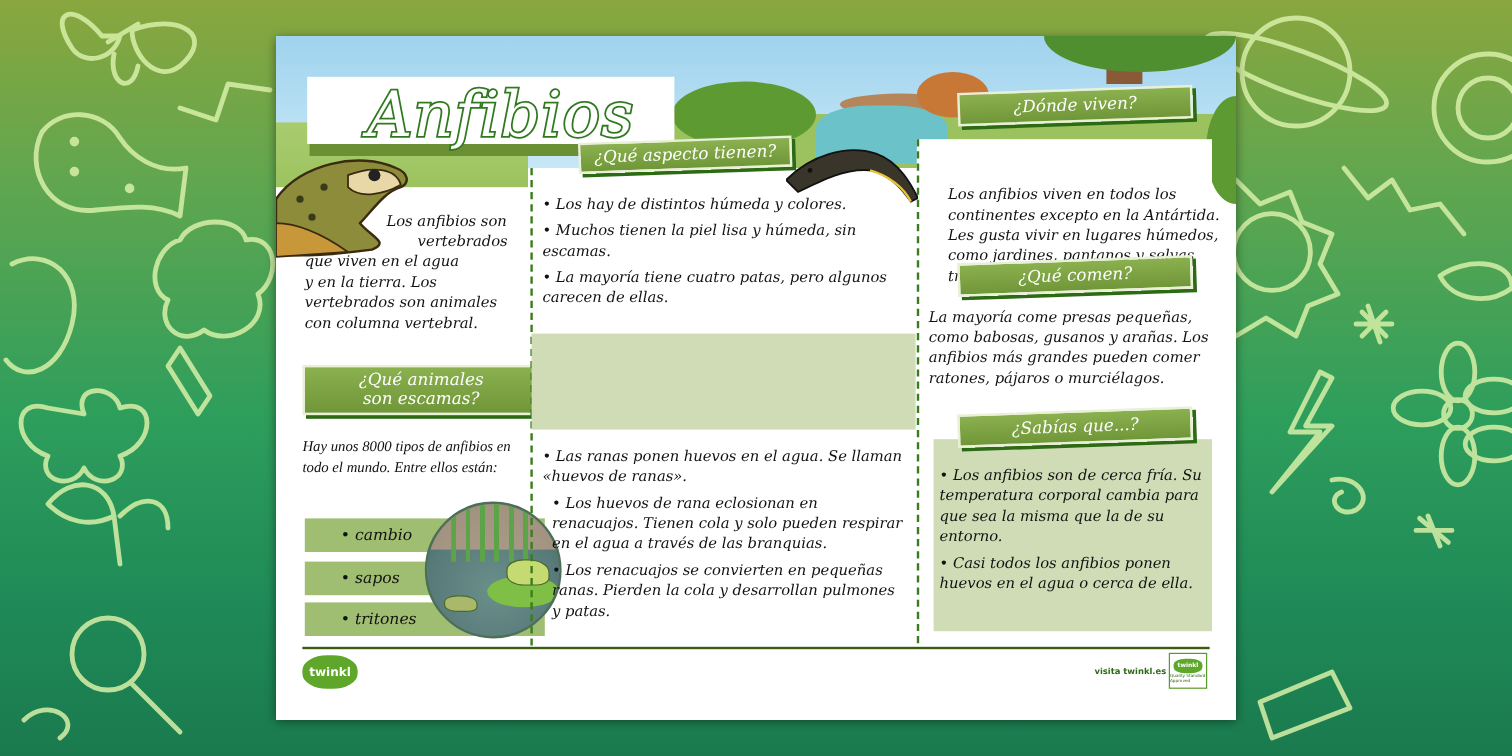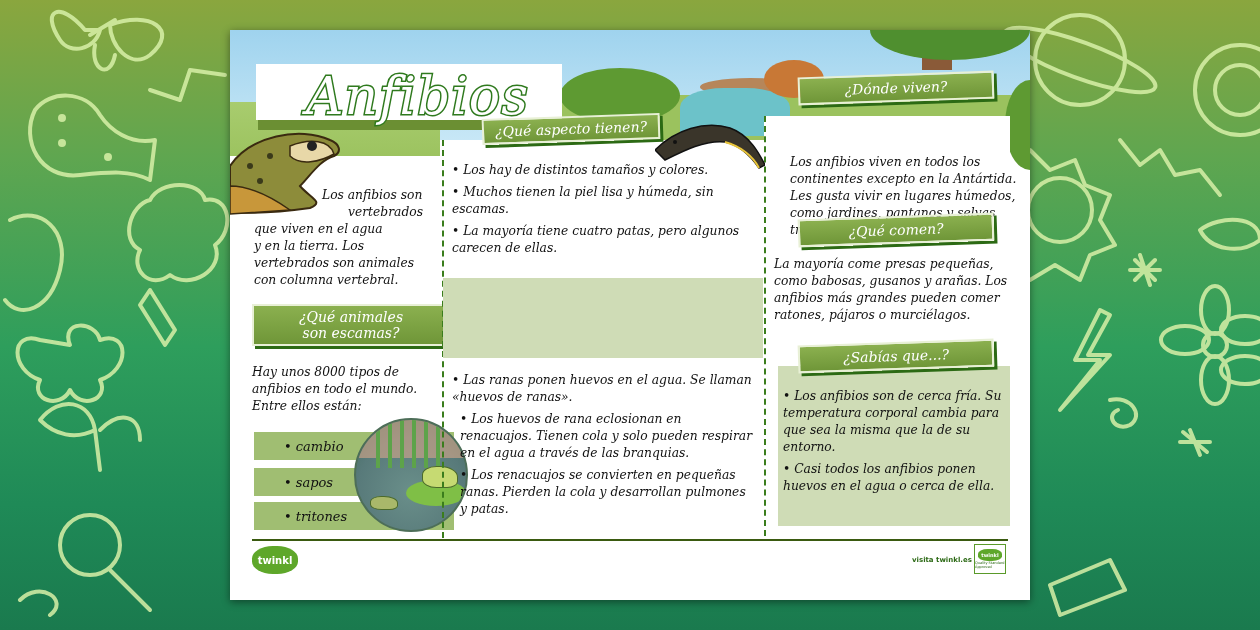--- a/index.html
+++ b/index.html
@@ -186,33 +186,33 @@
     <path d="M0 40 C 20 10, 70 0, 100 14 C 110 18, 112 26, 104 30 C 90 34, 80 50, 70 60 C 80 72, 95 76, 80 82 C 50 86, 20 88, 0 86 Z" fill="#8d8c3a" stroke="#3a2a10" stroke-width="2"></path>
     <path d="M60 20 C 80 12, 100 14, 104 28 C 90 36, 70 40, 60 30 Z" fill="#e8d8a8" stroke="#3a2a10" stroke-width="1.5"></path>
     <circle cx="82" cy="20" r="5" fill="#222"></circle>
     <path d="M0 60 C 20 60, 40 70, 60 84 L 0 88 Z" fill="#c8973a" stroke="#3a2a10" stroke-width="1.5"></path>
     <circle cx="20" cy="40" r="3" fill="#3a3a1a"></circle>
       <circle cx="40" cy="30" r="3" fill="#3a3a1a"></circle>
       <circle cx="30" cy="55" r="3" fill="#3a3a1a"></circle>
   </svg>
 
   <div class="text" style="left:24px;top:146px;width:190px;">
-    <div style="padding-left:68px;margin-top:11px;">Los anfibios son</div>
+    <div style="padding-left:68px;">Los anfibios son</div>
     <div style="padding-left:94px;">vertebrados</div>
     <div>que viven en el agua</div>
     <div>y en la tierra. Los</div>
     <div>vertebrados son animales</div>
     <div>con columna vertebral.</div>
   </div>
 
   <div class="header-tag" style="left:22px;top:274px;width:198px;height:42px;flex-direction:column;">
     <span>¿Qué animales</span>
     <span>son escamas?</span>
   </div>
-  <div class="text" style="left:22px;top:334px;width:192px;">Hay unos 8000 tipos de anfibios en todo el mundo. Entre ellos están:</div>
+  <div class="text" style="left:22px;top:334px;width:192px;font-family:Liberation Serif, serif;">Hay unos 8000 tipos de anfibios en todo el mundo. Entre ellos están:</div>
   <div class="pill" style="top:402px;">• cambio</div>
   <div class="pill" style="top:438px;">• sapos</div>
   <div class="pill" style="top:472px;">• tritones</div>
 
   <div class="pond-circle">
     <div class="wall"></div>
     <div class="reeds"></div>
     <div class="pad" style="left:50px;top:60px;width:60px;height:26px;"></div>
     <div class="pframe" style="left:66px;top:46px;width:36px;height:22px;"></div>
     <div class="pframe" style="left:14px;top:76px;width:28px;height:14px;background:#a9b86a;"></div>
@@ -221,21 +221,21 @@
   <div class="col-divider" style="left:212px;height:398px;"></div>
   <div class="col-divider" style="left:534px;top:86px;height:420px;"></div>
 
   <div class="header-tag" style="left:252px;top:86px;width:178px;height:26px;transform:rotate(-2deg);">¿Qué aspecto tienen?</div>
   <svg class="newt" viewBox="0 0 110 60">
     <path d="M0 40 C 20 20, 50 10, 75 18 C 95 25, 105 45, 110 55 L 104 58 C 95 45, 85 35, 70 32 C 50 30, 30 40, 10 50 Z" fill="#3a352a" stroke="#111" stroke-width="1.5"></path>
     <path d="M70 32 C 85 36, 98 46, 104 58" stroke="#e8c43a" stroke-width="2" fill="none"></path>
     <circle cx="20" cy="32" r="2" fill="#111"></circle>
   </svg>
   <div class="text" style="left:222px;top:132px;width:310px;">
-    <p>• Los hay de distintos tamaños y colores.</p>
+    <p>• Los hay de distintos húmeda y colores.</p>
     <p>• Muchos tienen la piel lisa y húmeda, sin escamas.</p>
     <p>• La mayoría tiene cuatro patas, pero algunos carecen de ellas.</p>
   </div>
   <div class="shade" style="left:213px;top:248px;width:320px;height:80px;"></div>
   <div class="text" style="left:222px;top:342px;width:300px;">
     <p>• Las ranas ponen huevos en el agua. Se llaman «huevos de ranas».</p>
     <p style="padding-left:8px;">• Los huevos de rana eclosionan en renacuajos. Tienen cola y solo pueden respirar en el agua a través de las branquias.</p>
     <p style="padding-left:8px;">• Los renacuajos se convierten en pequeñas ranas. Pierden la cola y desarrollan pulmones y patas.</p>
   </div>
 

